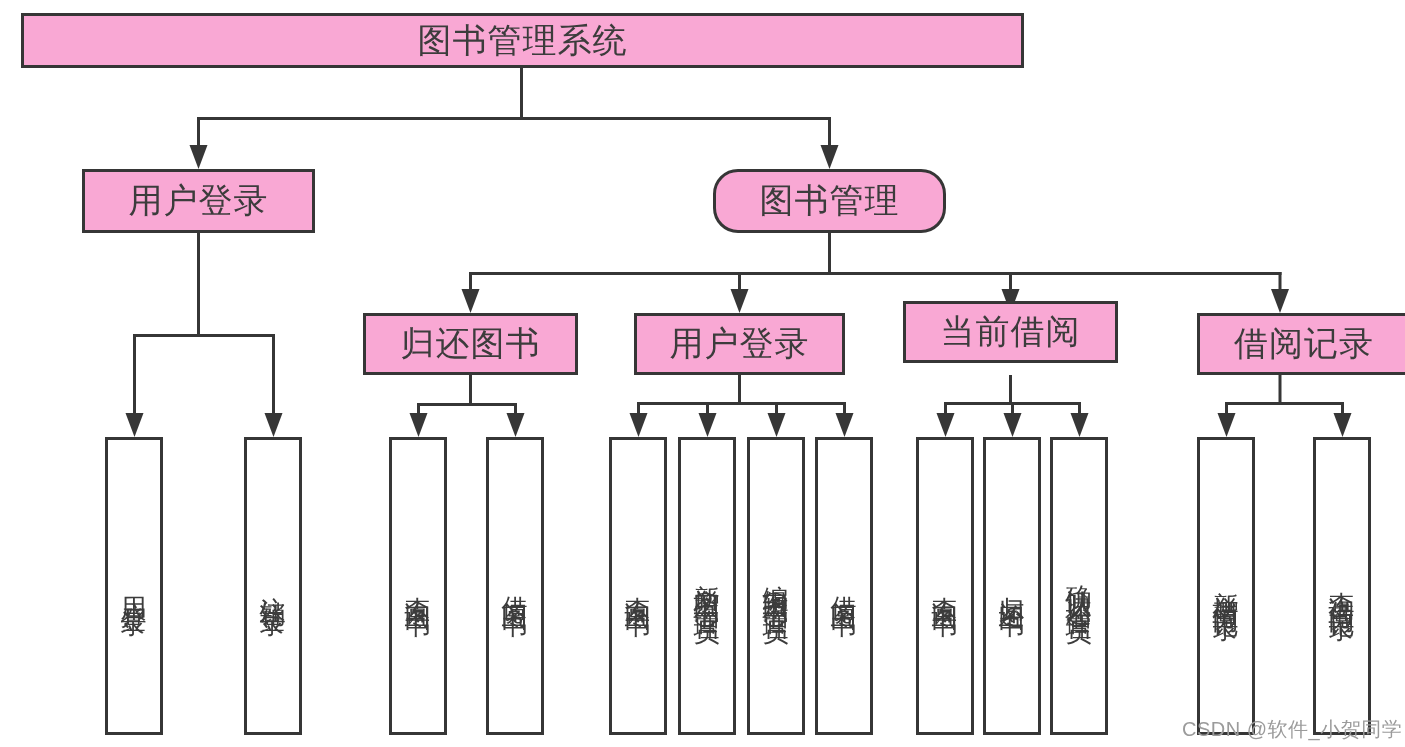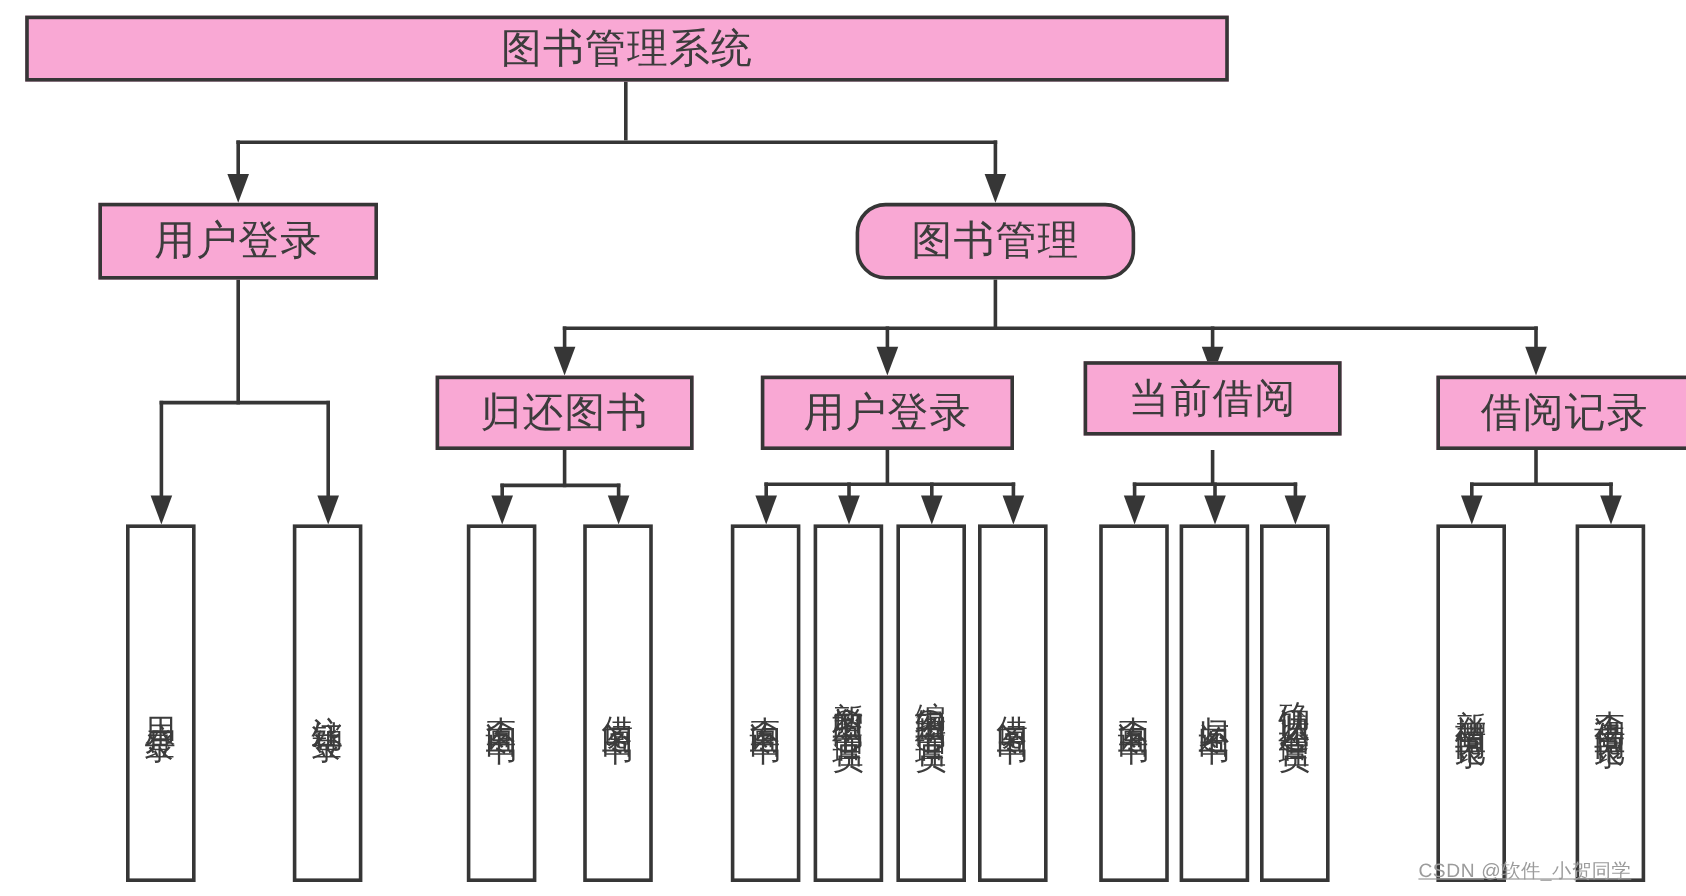--- a/index.html
+++ b/index.html
@@ -24,21 +24,21 @@
   }
   .vbox{
     position:absolute;top:437px;width:58px;height:298px;box-sizing:border-box;
     background:#fff;border:3px solid var(--line);
     writing-mode:vertical-rl;text-orientation:mixed;
     display:flex;align-items:center;justify-content:center;
     font-size:26px;letter-spacing:5px;color:var(--text);line-height:1;
   }
   .watermark{
     position:absolute;left:1182px;top:716px;z-index:5;
-    font-size:16px;letter-spacing:0.5px;color:var(--watermark);white-space:nowrap;text-decoration:underline;
+    font-size:20px;letter-spacing:0.5px;color:var(--watermark);white-space:nowrap;
   }
 </style>
 </head>
 <body>
 
 <div class="canvas">
 
   <svg class="connectors" viewBox="0 0 1405 747" aria-hidden="true">
 
     <line x1="521.5" y1="68" x2="521.5" y2="117"></line>

